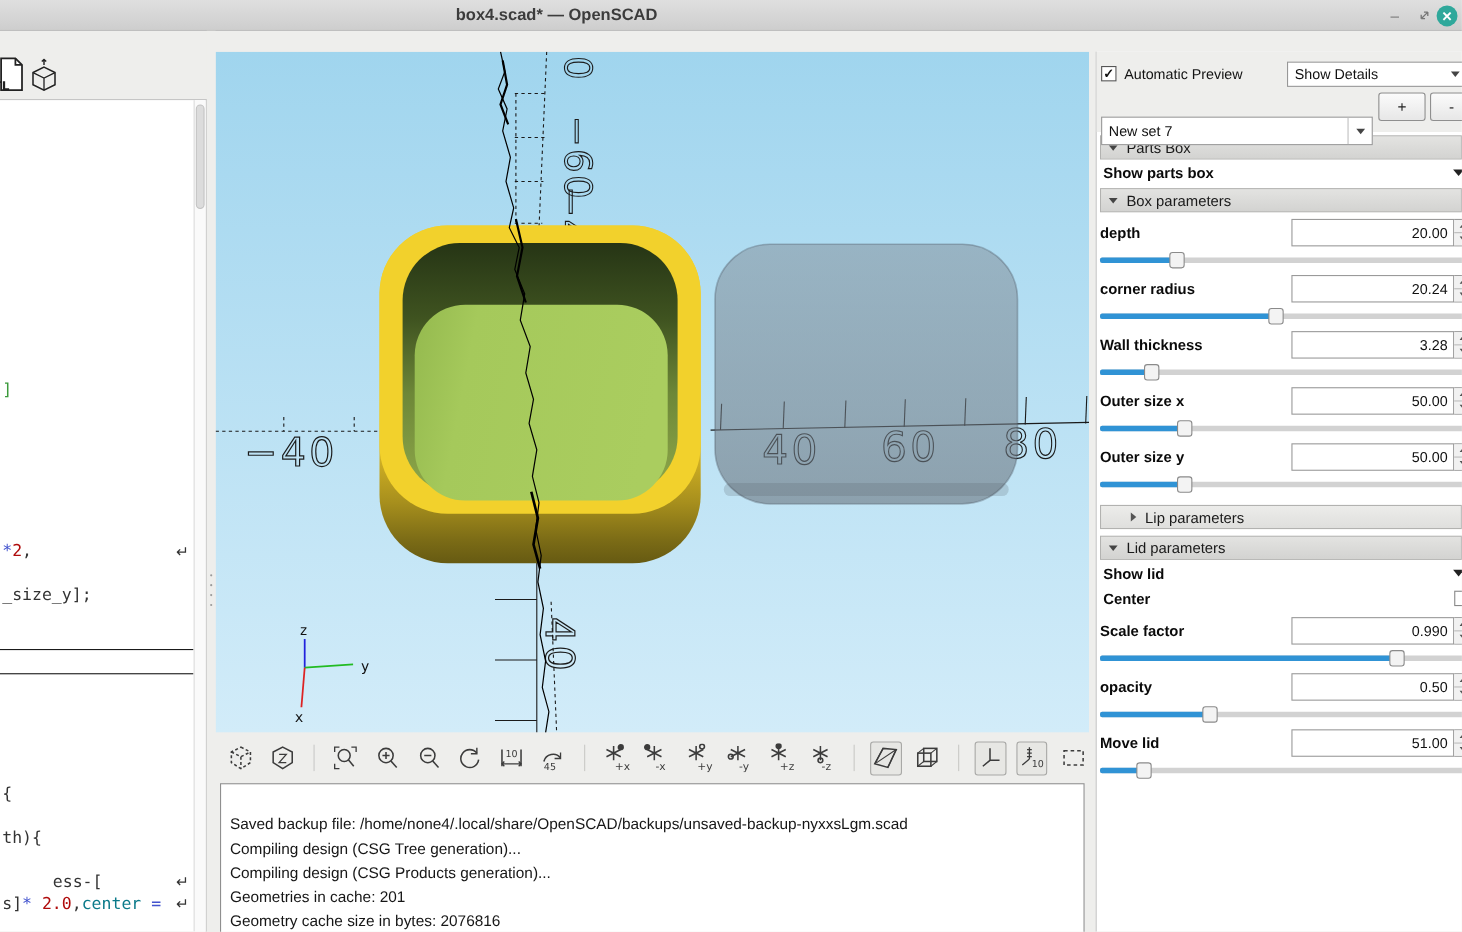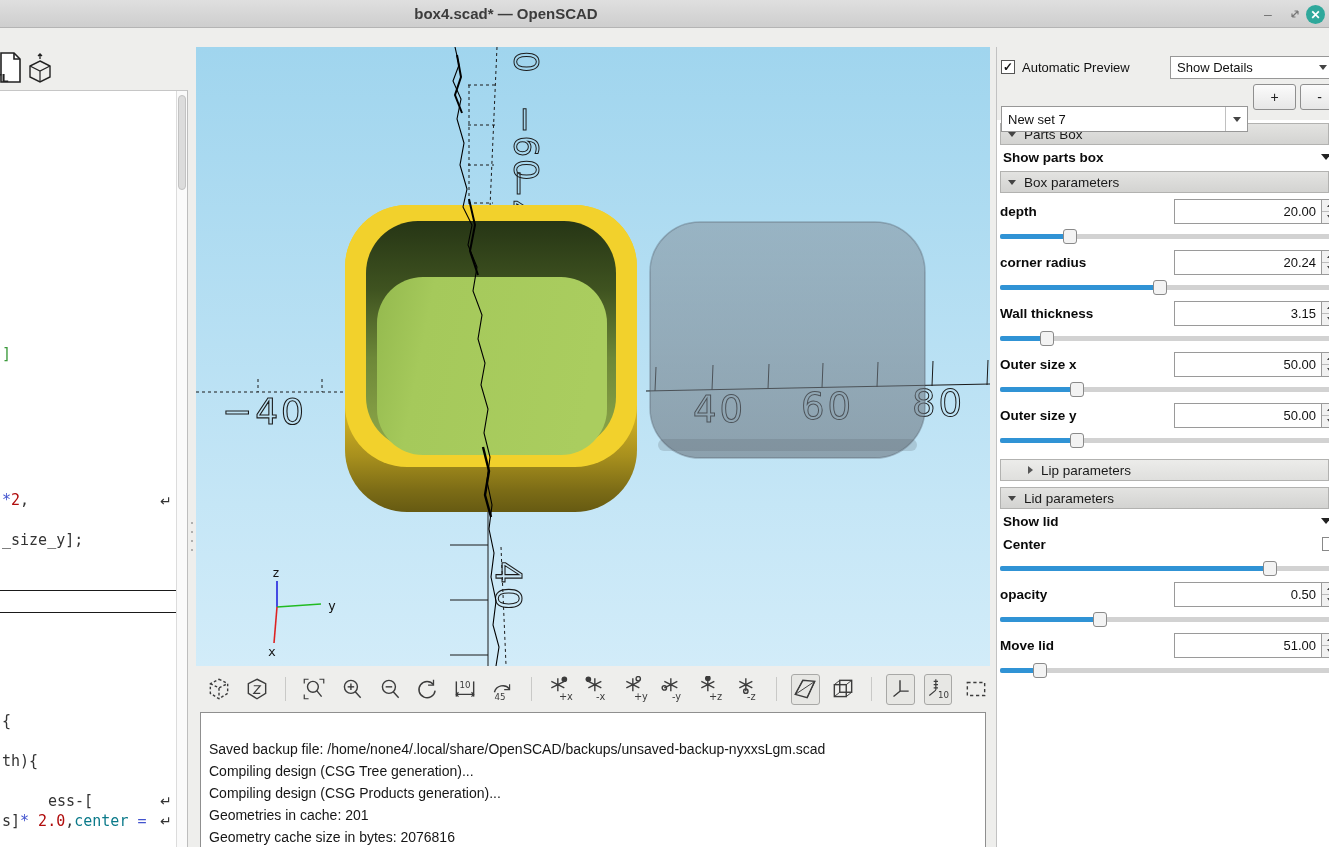--- a/index.html
+++ b/index.html
@@ -505,21 +505,21 @@
     <div class="slider">
       <div class="slider-track"></div>
       <div class="slider-fill" style="width: 48%;"></div>
       <div class="slider-handle" style="left: 48%;"></div>
     </div>
   </div>
   <div class="param">
     <div class="param-row">
       <span class="param-label">Wall thickness</span>
       <div class="num-wrap">
-          <div class="num-input">3.15</div>
+          <div class="num-input">3.28</div>
         <div class="spinner">
             <span>
               <i class="spin-up"></i>
             </span>
             <span>
               <i class="spin-dn"></i>
             </span>
           </div>
         </div>
     </div>
@@ -583,20 +583,34 @@
   <div class="opt-row">
     <span>Show lid</span>
     <div class="opt-arrow"></div>
   </div>
   <div class="opt-row">
     <span>Center</span>
     <div class="opt-check"></div>
   </div>
 
   <div class="param">
+    <div class="param-row">
+      <span class="param-label">Scale factor</span>
+      <div class="num-wrap">
+          <div class="num-input">0.990</div>
+        <div class="spinner">
+            <span>
+              <i class="spin-up"></i>
+            </span>
+            <span>
+              <i class="spin-dn"></i>
+            </span>
+          </div>
+        </div>
+    </div>
     <div class="slider">
       <div class="slider-track"></div>
       <div class="slider-fill" style="width: 81%;"></div>
       <div class="slider-handle" style="left: 81%;"></div>
     </div>
   </div>
   <div class="param">
     <div class="param-row">
       <span class="param-label">opacity</span>
       <div class="num-wrap">

